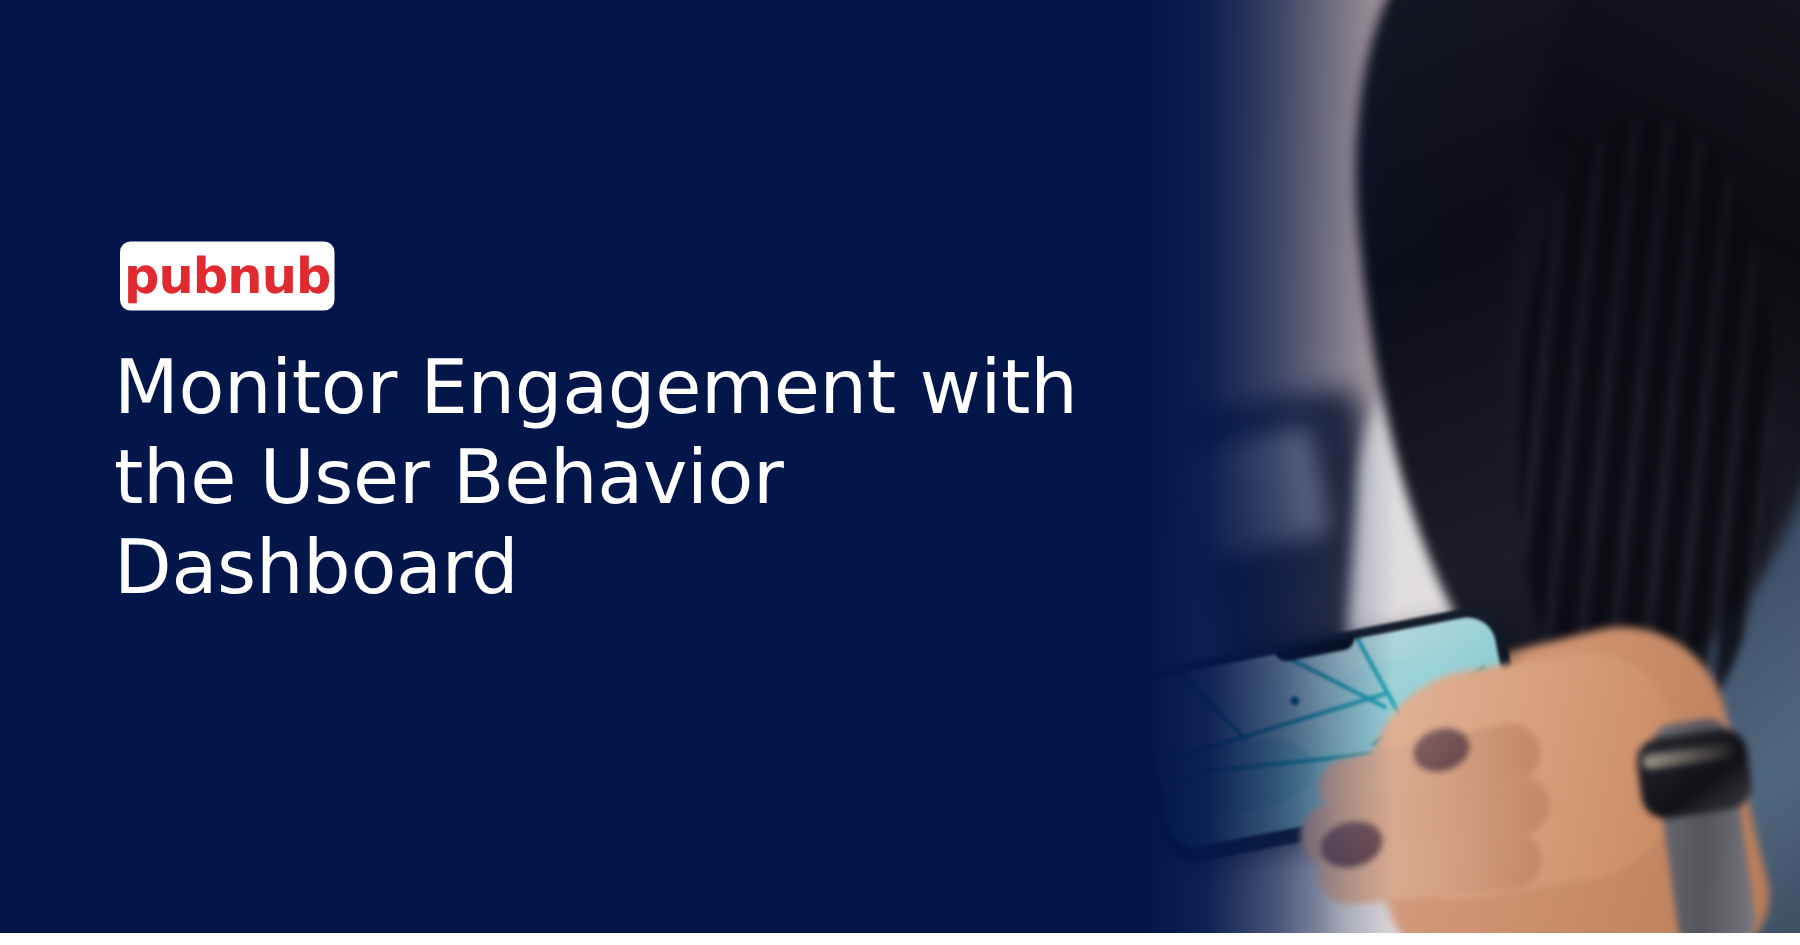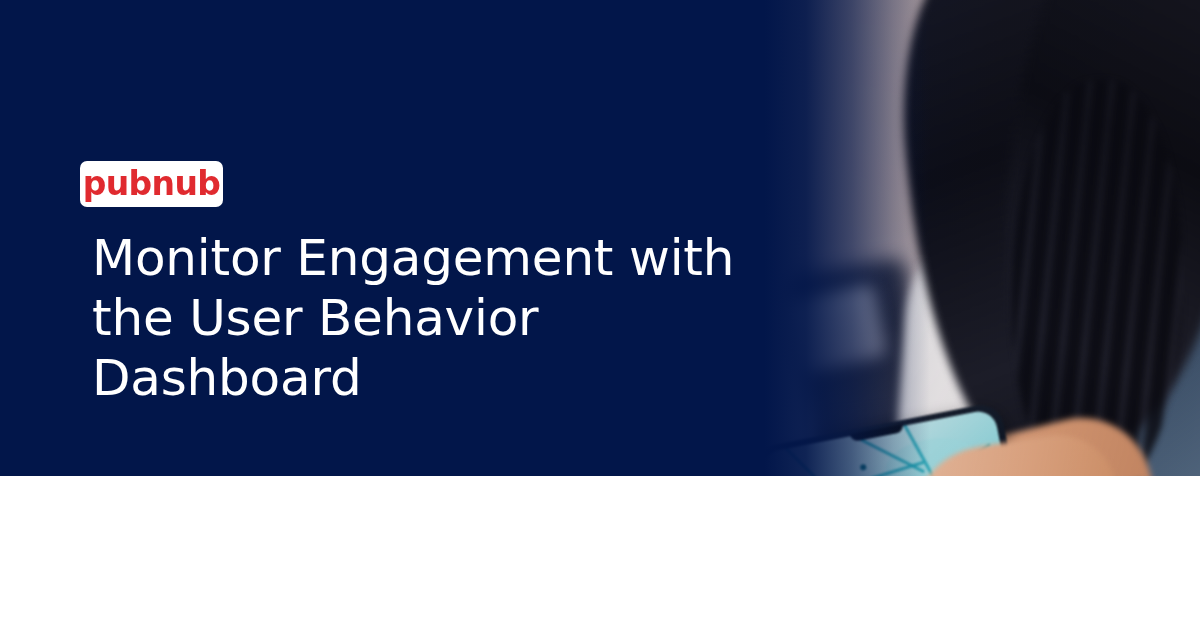--- a/index.html
+++ b/index.html
@@ -6,21 +6,21 @@
   html, body {
     margin: 0;
     padding: 0;
     background: #ffffff;
   }
   * { box-sizing: border-box; }
 
   .card {
     position: relative;
     width: 1200px;
-    height: 476px;
+    height: 622px;
     overflow: hidden;
     background: #02164a;
     font-family: "Liberation Sans", "DejaVu Sans", sans-serif;
   }
 
   
   .photo {
     position: absolute;
     top: 0;
     right: 0;
@@ -380,21 +380,21 @@
     font-family: "DejaVu Sans", "Liberation Sans", sans-serif;
     font-size: 33px;
     font-weight: 700;
     letter-spacing: -0.6px;
     line-height: 1;
     transform: translateY(-1px);
   }
 
   .headline {
     position: absolute;
-    left: 92px;
+    left: 76px;
     top: 228px;
     width: 690px;
     margin: 0;
     color: #ffffff;
     font-family: "DejaVu Sans", "Liberation Sans", sans-serif;
     font-size: 50px;
     font-weight: 400;
     line-height: 60px;
     letter-spacing: -0.2px;
     white-space: pre-line;

